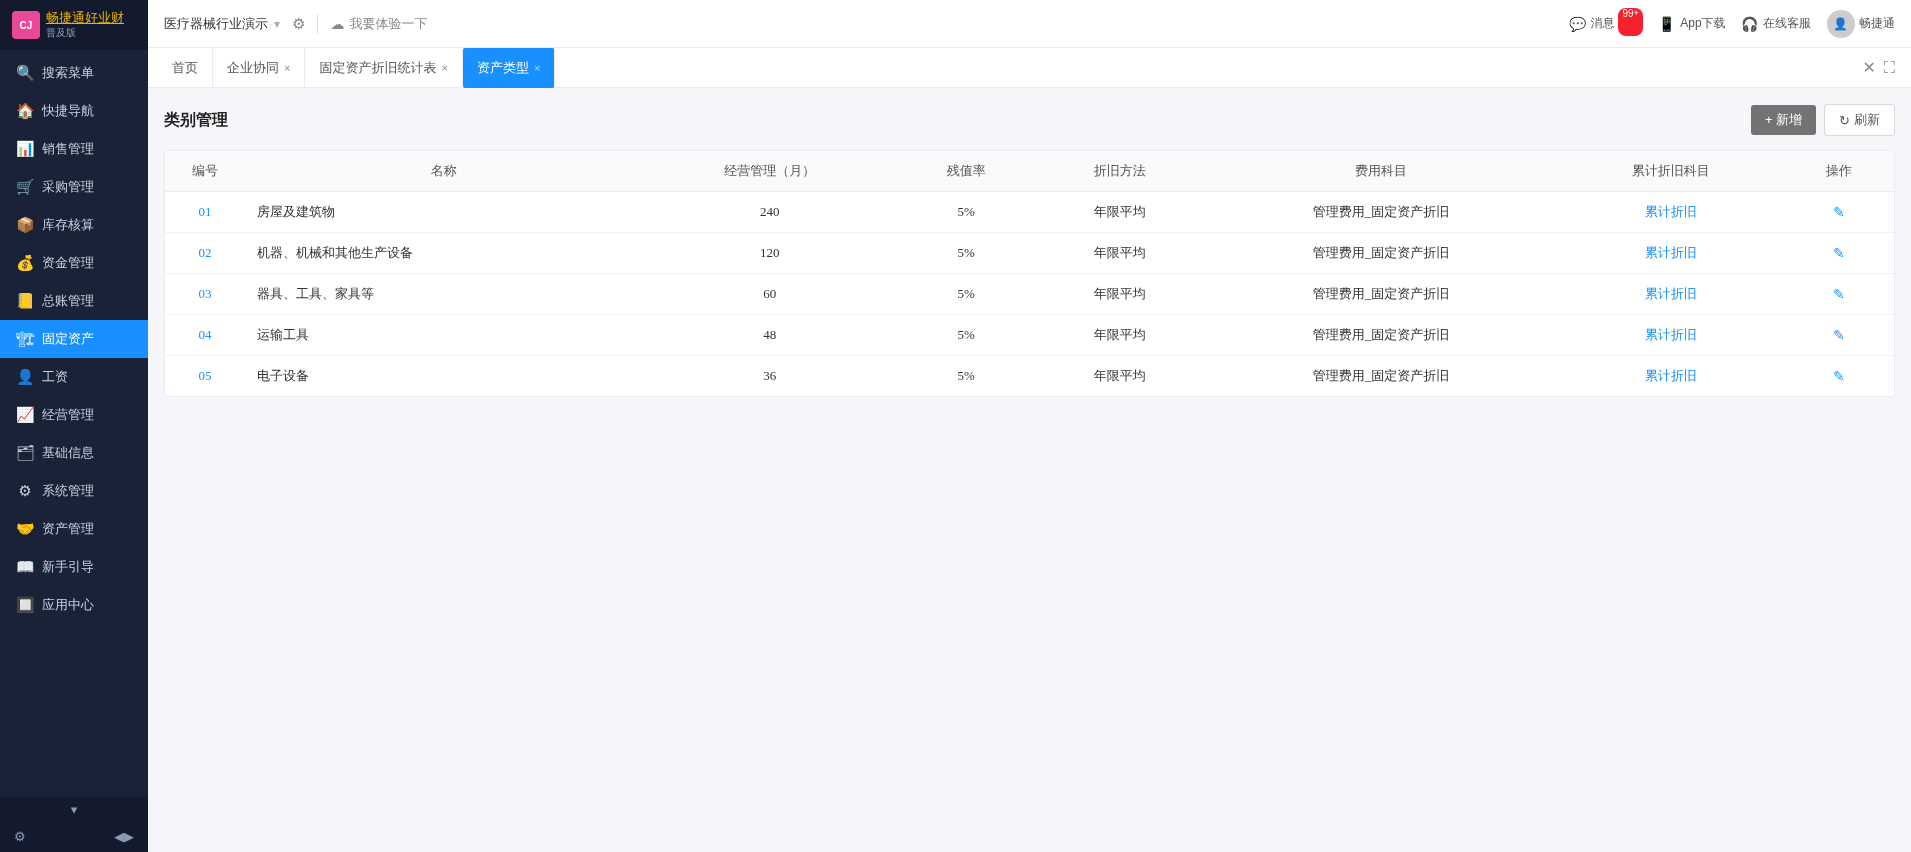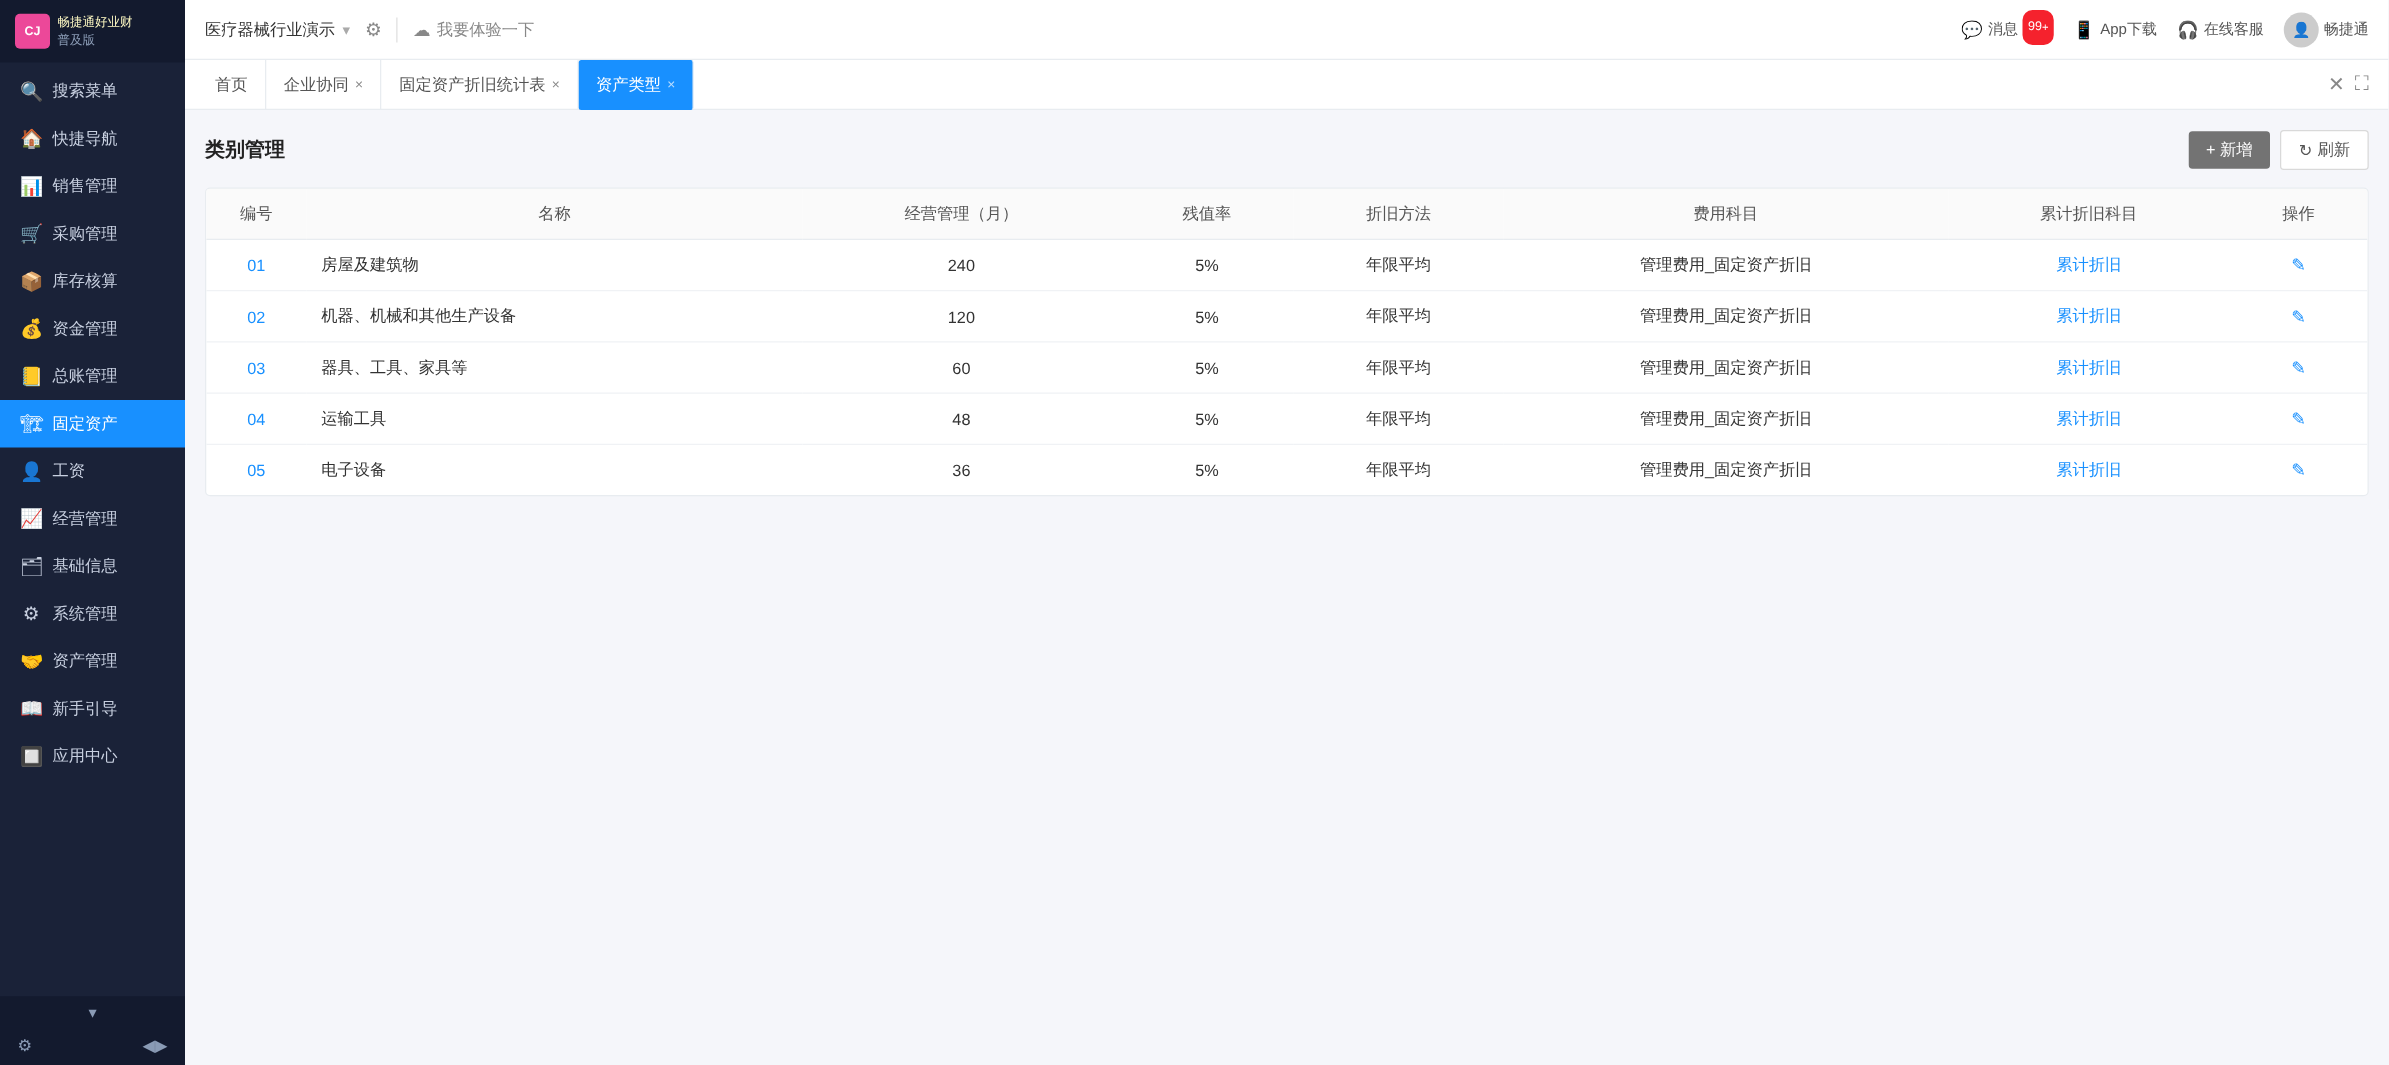--- a/index.html
+++ b/index.html
@@ -23,21 +23,21 @@
       height: 50px;
       gap: 6px;
     }
     .sidebar-logo-icon {
       width: 28px; height: 28px;
       background: #ec4899;
       border-radius: 4px;
       display: flex; align-items: center; justify-content: center;
       color: white; font-size: 10px; font-weight: bold;
     }
-    .sidebar-logo-text { font-size: 10px; color: #fef9c3; line-height: 1.3; }
+    .sidebar-logo-text { font-size: 13px; color: #eab308; line-height: 1.3; text-decoration: underline; }
     .sidebar-logo-sub { font-size: 10px; color: #8a9bb5; }
     .sidebar-nav { flex: 1; overflow-y: auto; padding: 4px 0; }
     .sidebar-nav::-webkit-scrollbar { width: 3px; }
     .sidebar-nav::-webkit-scrollbar-thumb { background: #3a4a6a; }
     .sidebar-item {
       display: flex; align-items: center; gap: 8px;
       padding: 10px 16px;
       cursor: pointer;
       color: #c8d0e0;
       font-size: 13px;
@@ -83,21 +83,21 @@
       color: #888; font-size: 13px; cursor: pointer;
     }
     .topbar-experience-icon { font-size: 14px; }
     .topbar-right { margin-left: auto; display: flex; align-items: center; gap: 16px; }
     .topbar-action { display: flex; align-items: center; gap: 4px; color: #555; font-size: 12px; cursor: pointer; }
     .topbar-action-icon { font-size: 14px; color: #888; }
     .badge {
       background: #f5222d; color: white;
       border-radius: 8px; font-size: 10px;
       padding: 0 4px; min-width: 16px; height: 28px;
-      display: inline-flex; align-items: center; justify-content: center;
+      display: inline-flex; align-items: flex-start; justify-content: center;
       position: relative; top: -2px;
     }
     .badge-plus { font-size: 9px; }
     .user-avatar { width: 28px; height: 28px; background: #ccc; border-radius: 50%; display: flex; align-items: center; justify-content: center; }
 
     
     .tabs-bar {
       background: #ffffff;
       height: 40px;
       display: flex; align-items: center;
@@ -147,21 +147,21 @@
       cursor: pointer; display: flex; align-items: center; gap: 4px;
     }
 
     
     .table-container {
       background: white;
       border-radius: 4px;
       overflow: hidden;
       border: 1px solid #e8ecf0;
     }
-    table { width: 100%; border-collapse: collapse; }
+    table { width: 100%; border-collapse: collapse; font-family: Liberation Serif, serif; }
     thead tr { background: #fafafa; }
     th {
       padding: 11px 12px;
       font-size: 13px;
       color: #555;
       font-weight: 500;
       border-bottom: 1px solid #e8ecf0;
       text-align: center;
     }
     th:first-child { width: 80px; }

